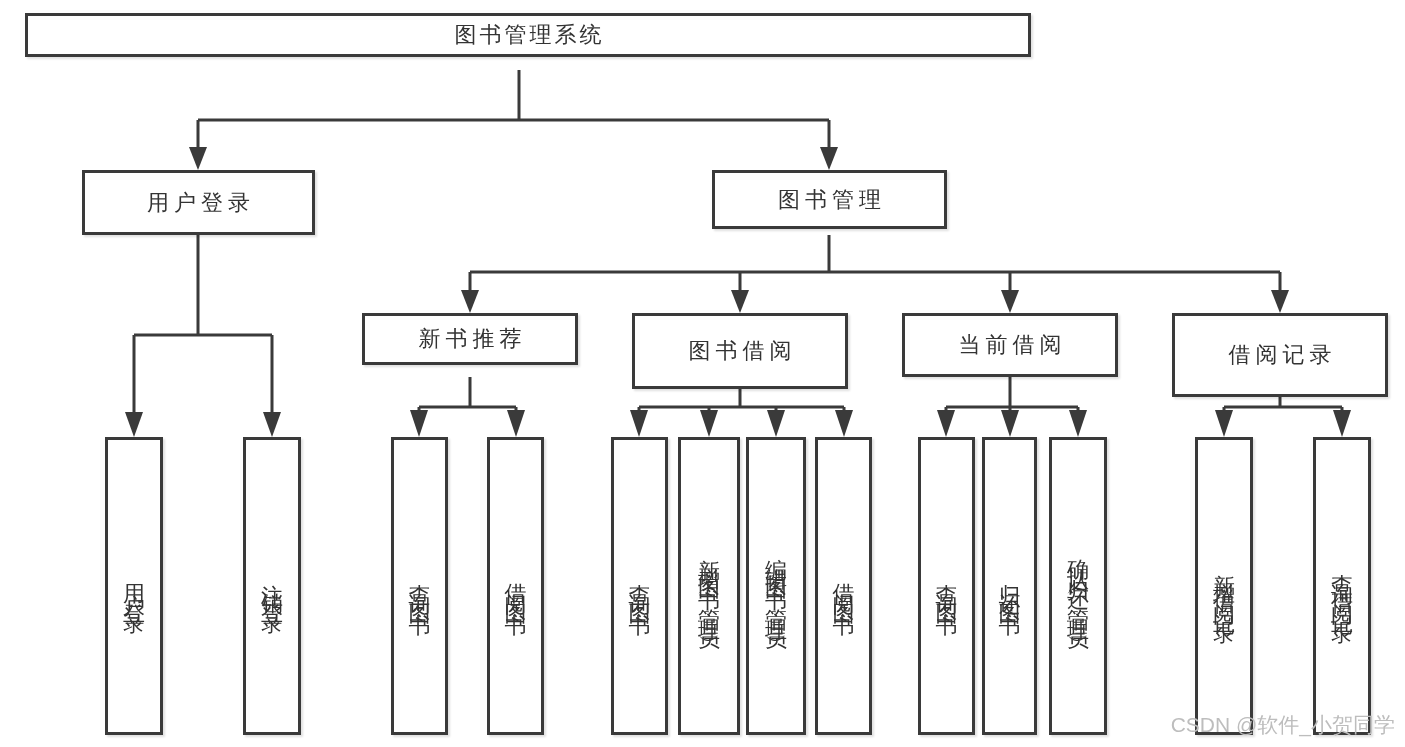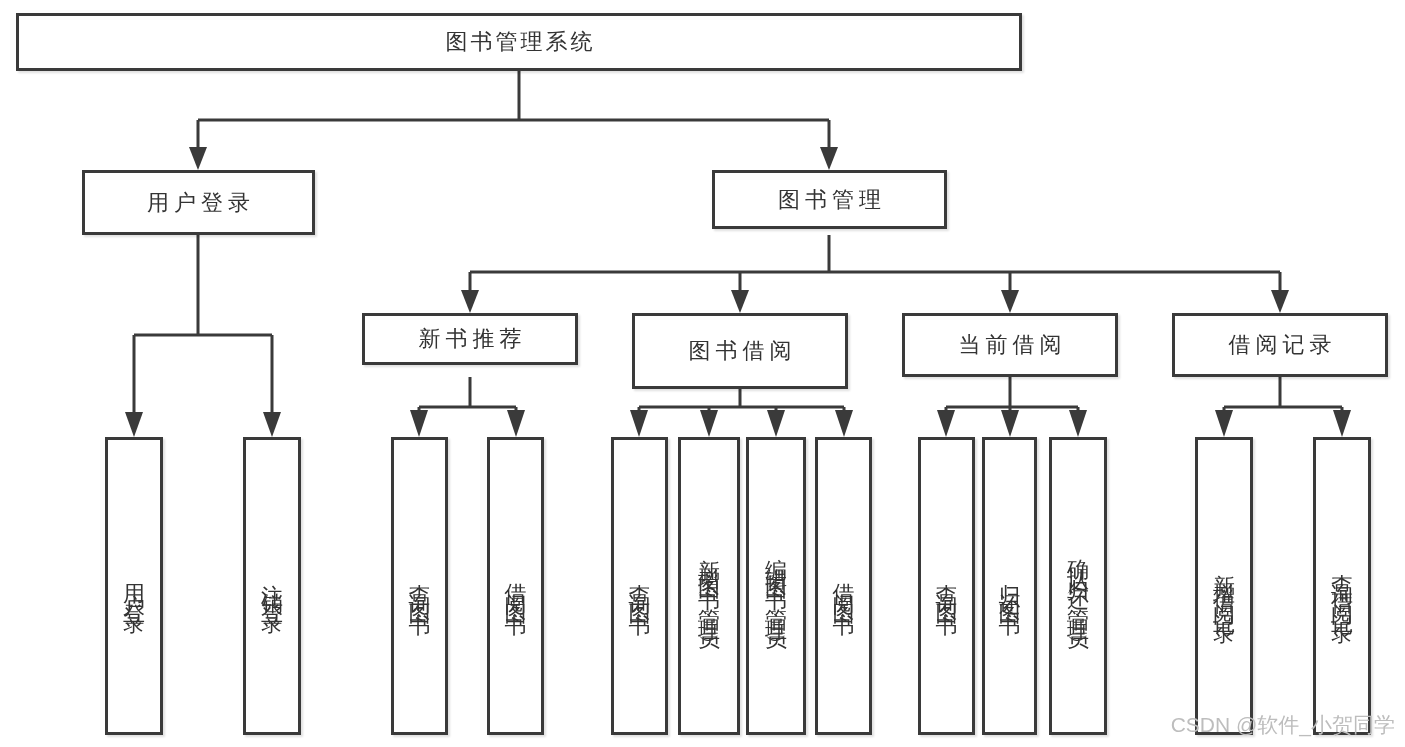--- a/index.html
+++ b/index.html
@@ -101,29 +101,29 @@
       <polygon points="1069,410 1087,410 1078,437"></polygon>
     </g>
 
     <g>
       <path d="M1280 377 V407 M1224 407 H1342 M1224 407 V412 M1342 407 V412"></path>
       <polygon points="1215,410 1233,410 1224,437"></polygon>
       <polygon points="1333,410 1351,410 1342,437"></polygon>
     </g>
   </svg>
 
-  <div class="node h title" style="left:16px;top:13px;width:1006px;height:58px;">图书管理系统</div>
+  <div class="node h title" style="left:25px;top:13px;width:1006px;height:44px;">图书管理系统</div>
 
   <div class="node h" style="left:82px;top:170px;width:233px;height:65px;">用户登录</div>
   <div class="node h" style="left:712px;top:170px;width:235px;height:59px;">图书管理</div>
 
   <div class="node h" style="left:362px;top:313px;width:216px;height:52px;">新书推荐</div>
   <div class="node h" style="left:632px;top:313px;width:216px;height:76px;">图书借阅</div>
   <div class="node h" style="left:902px;top:313px;width:216px;height:64px;">当前借阅</div>
-  <div class="node h" style="left:1172px;top:313px;width:216px;height:64px;">借阅记录</div>
+  <div class="node h" style="left:1172px;top:313px;width:216px;height:84px;">借阅记录</div>
 
   <div class="node leaf" style="left:105px;top:437px;width:58px;height:298px;">用户登录</div>
   <div class="node leaf" style="left:243px;top:437px;width:58px;height:298px;">注销登录</div>
 
   <div class="node leaf" style="left:391px;top:437px;width:57px;height:298px;">查询图书</div>
   <div class="node leaf" style="left:487px;top:437px;width:57px;height:298px;">借阅图书</div>
 
   <div class="node leaf" style="left:611px;top:437px;width:57px;height:298px;">查询图书</div>
   <div class="node leaf" style="left:678px;top:437px;width:62px;height:298px;">新增图书（管理员）</div>
   <div class="node leaf" style="left:746px;top:437px;width:60px;height:298px;">编辑图书（管理员）</div>

